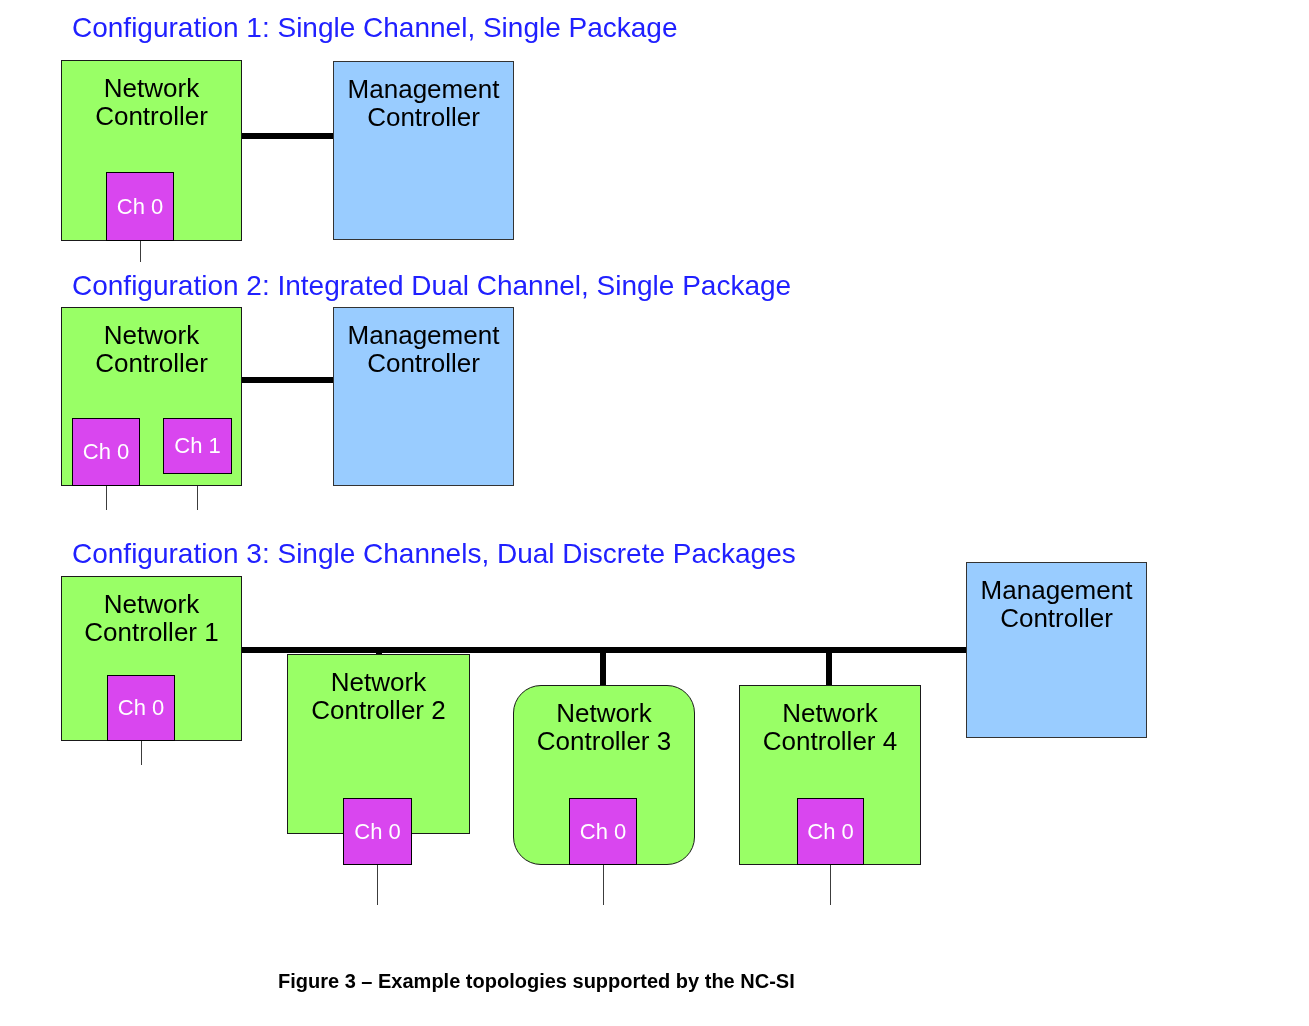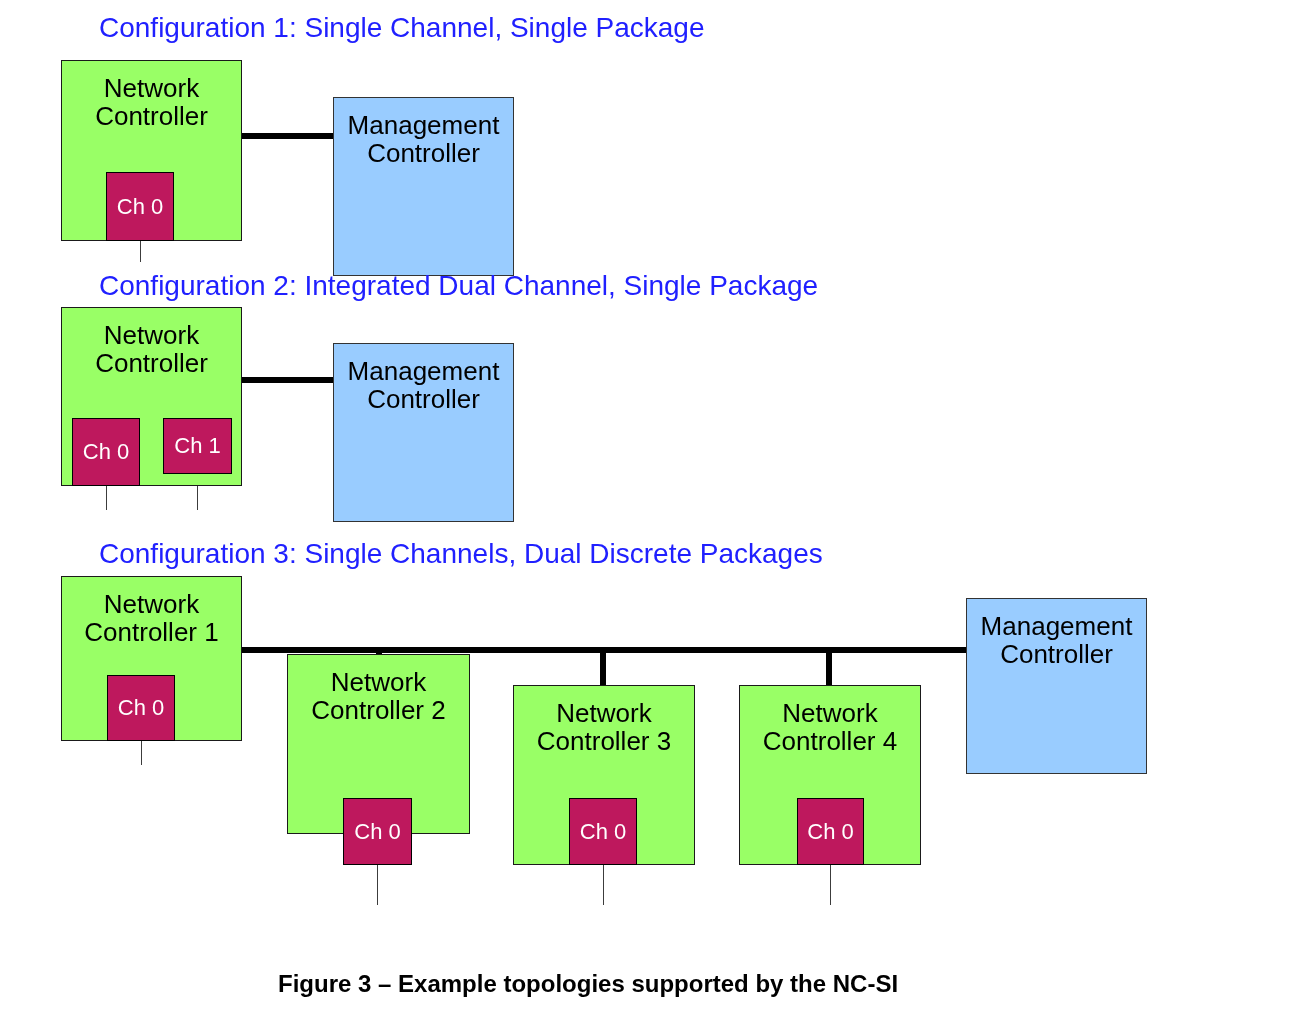--- a/index.html
+++ b/index.html
@@ -1,39 +1,39 @@
 <!DOCTYPE html>
 <html><head>
 <meta charset="utf-8">
 <style>
   html, body { margin:0; padding:0; background:#ffffff; }
   #page {
     position:relative; width:1309px; height:1026px; background:#ffffff;
     font-family:"Liberation Sans", sans-serif; overflow:hidden;
   }
   .cfg-title {
-    position:absolute; color:#2020ff; font-size:28px; line-height:32px; white-space:nowrap;margin-left:27px;
+    position:absolute; color:#2020ff; font-size:28px; line-height:32px; white-space:nowrap;
   }
   .pkg {
     position:absolute; background:#99ff66; border:1px solid #1a1a1a; box-sizing:border-box;
   }
   .pkg-label {
     padding-top:13px; text-align:center; font-size:26px; line-height:28px; color:#000000;
   }
   .mc {
-    position:absolute; background:#99ccff; border:1px solid #333333; box-sizing:border-box;margin-top:36px;
+    position:absolute; background:#99ccff; border:1px solid #333333; box-sizing:border-box;
   }
   .ch {
-    position:absolute; background:#be185d; border:1px solid #000000; box-sizing:border-box;
+    position:absolute; background:#d946ef; border:1px solid #000000; box-sizing:border-box;
     color:#ffffff; font-size:22px; display:flex; align-items:center; justify-content:center;
   }
   .link { position:absolute; background:#000000; }
   .stub { position:absolute; width:1px; background:#3c3c3c; }
   .caption {
-    position:absolute; color:#000000; font-size:24px; font-weight:bold; white-space:nowrap;
+    position:absolute; color:#000000; font-size:20px; font-weight:bold; white-space:nowrap;
   }
 </style>
 </head>
 <body>
 
 <div id="page">
 
   <div class="cfg-title" style="left:72px; top:12px;">Configuration 1: Single Channel, Single Package</div>
 
   <div class="pkg" style="left:61px; top:60px; width:181px; height:181px;">
@@ -76,21 +76,21 @@
   <div class="link" style="left:376px; top:650px; width:6px; height:35px;"></div>
   <div class="link" style="left:600px; top:650px; width:6px; height:35px;"></div>
   <div class="link" style="left:826px; top:650px; width:6px; height:35px;"></div>
 
   <div class="pkg" style="left:287px; top:654px; width:183px; height:180px;">
     <div class="pkg-label">Network Controller 2</div>
   </div>
   <div class="ch" style="left:343px; top:798px; width:69px; height:67px;">Ch 0</div>
   <div class="stub" style="left:377px; top:865px; height:40px;"></div>
 
-  <div class="pkg" style="left:513px; top:685px; width:182px; height:180px;">
+  <div class="pkg" style="left:513px; top:685px; width:182px; height:180px;border-radius:28px;">
     <div class="pkg-label">Network Controller 3</div>
   </div>
   <div class="ch" style="left:569px; top:798px; width:68px; height:67px;">Ch 0</div>
   <div class="stub" style="left:603px; top:865px; height:40px;"></div>
 
   <div class="pkg" style="left:739px; top:685px; width:182px; height:180px;">
     <div class="pkg-label">Network Controller 4</div>
   </div>
   <div class="ch" style="left:797px; top:798px; width:67px; height:67px;">Ch 0</div>
   <div class="stub" style="left:830px; top:865px; height:40px;"></div>

